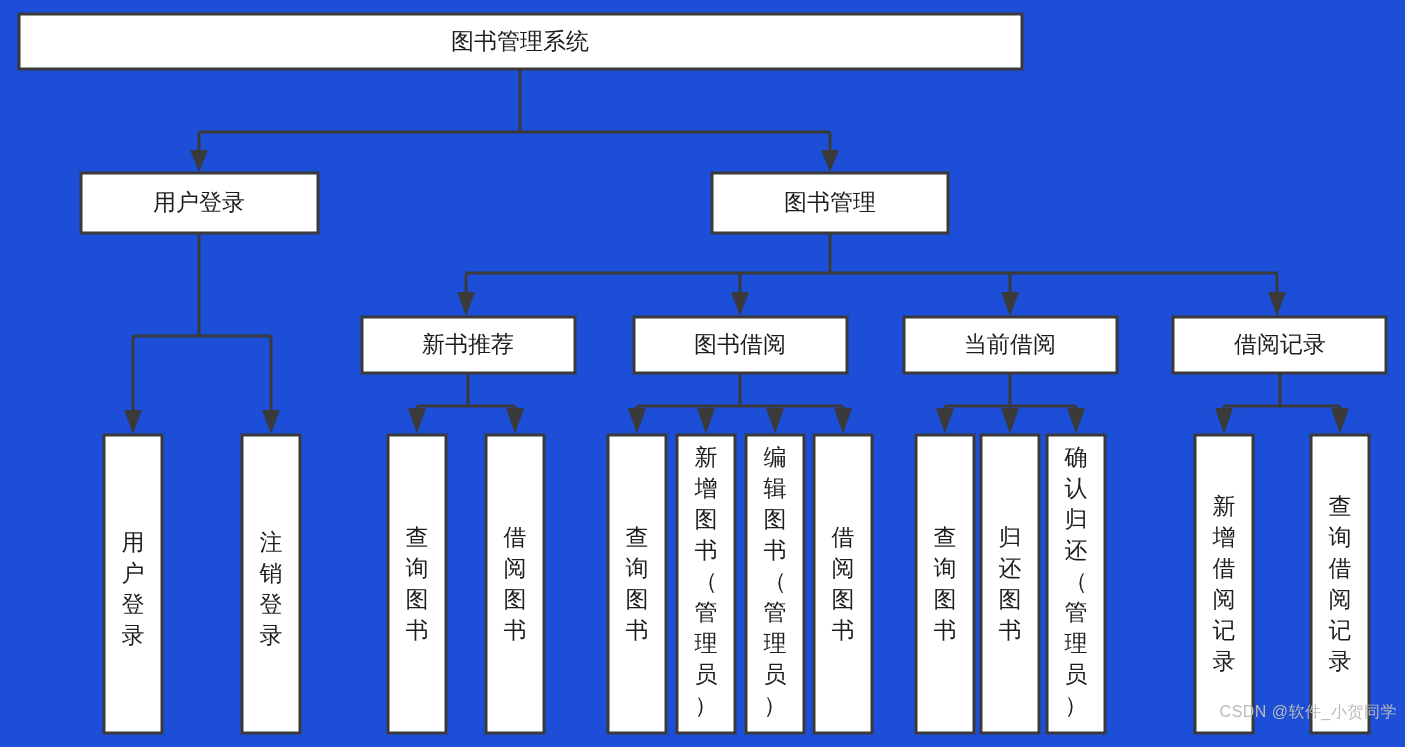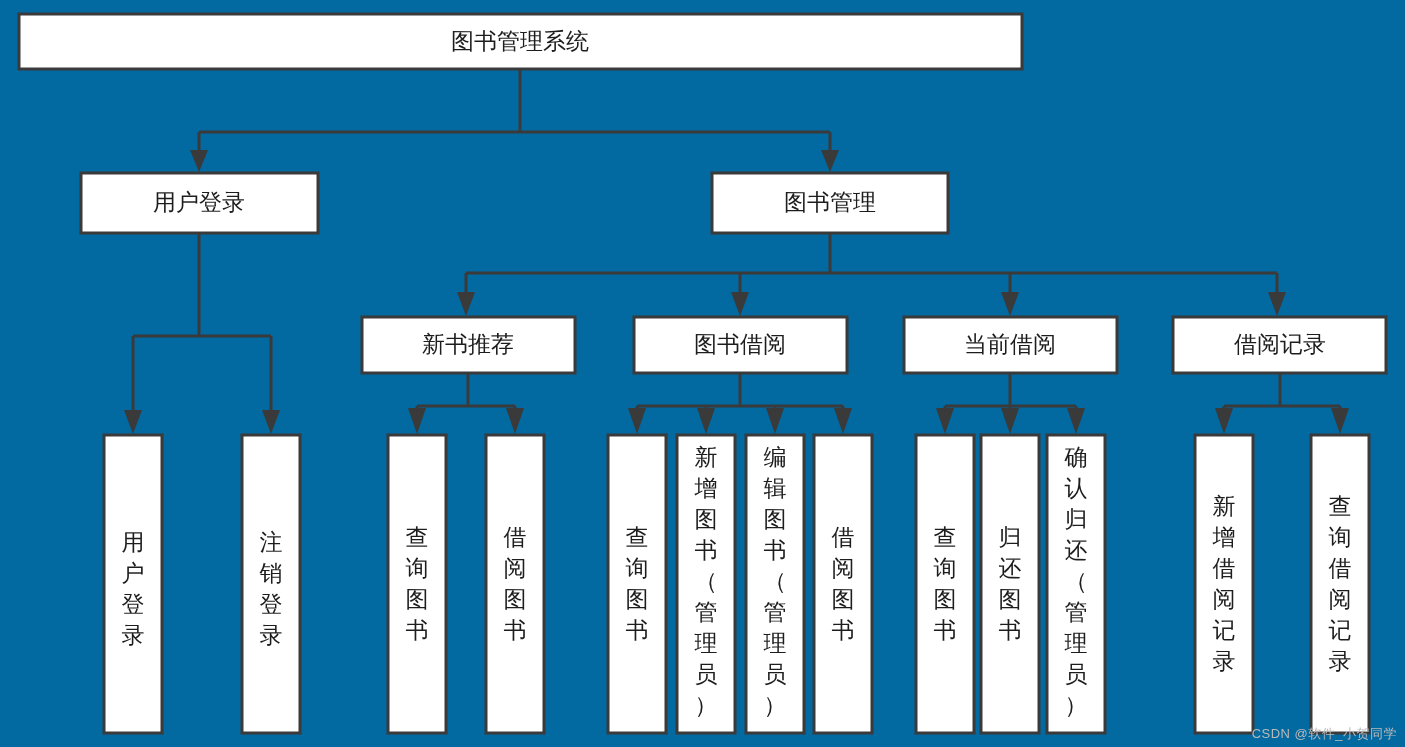--- a/index.html
+++ b/index.html
@@ -10,21 +10,21 @@
   body {
     width: 1405px;
     height: 747px;
     font-family: "Liberation Sans", "DejaVu Sans", sans-serif;
     overflow: hidden;
   }
   #diagram-root {
     position: relative;
     width: 1405px;
     height: 747px;
-    background: #0369a1;
+    background: #1d4ed8;
   }
   svg#tree-svg {
     position: absolute;
     left: 0;
     top: 0;
     width: 1405px;
     height: 747px;
     display: block;
   }
   .node-box {
@@ -54,23 +54,23 @@
     font-family: "Liberation Sans", "DejaVu Sans", sans-serif;
     font-size: 23px;
     fill: #1d1d1d;
     text-anchor: middle;
     dominant-baseline: middle;
     white-space: pre;
   }
   .watermark {
     position: absolute;
     right: 8px;
-    bottom: 4px;
-    font-family: "Liberation Sans", "DejaVu Sans", sans-serif;
-    font-size: 13px;
+    bottom: 24px;
+    font-family: "Liberation Sans", "DejaVu Sans", sans-serif;
+    font-size: 16px;
     color: #b9b9b9;
     letter-spacing: 0.5px;
     user-select: none;
   }
 </style>
 </head>
 <body>
 
 <div id="diagram-root">
 

